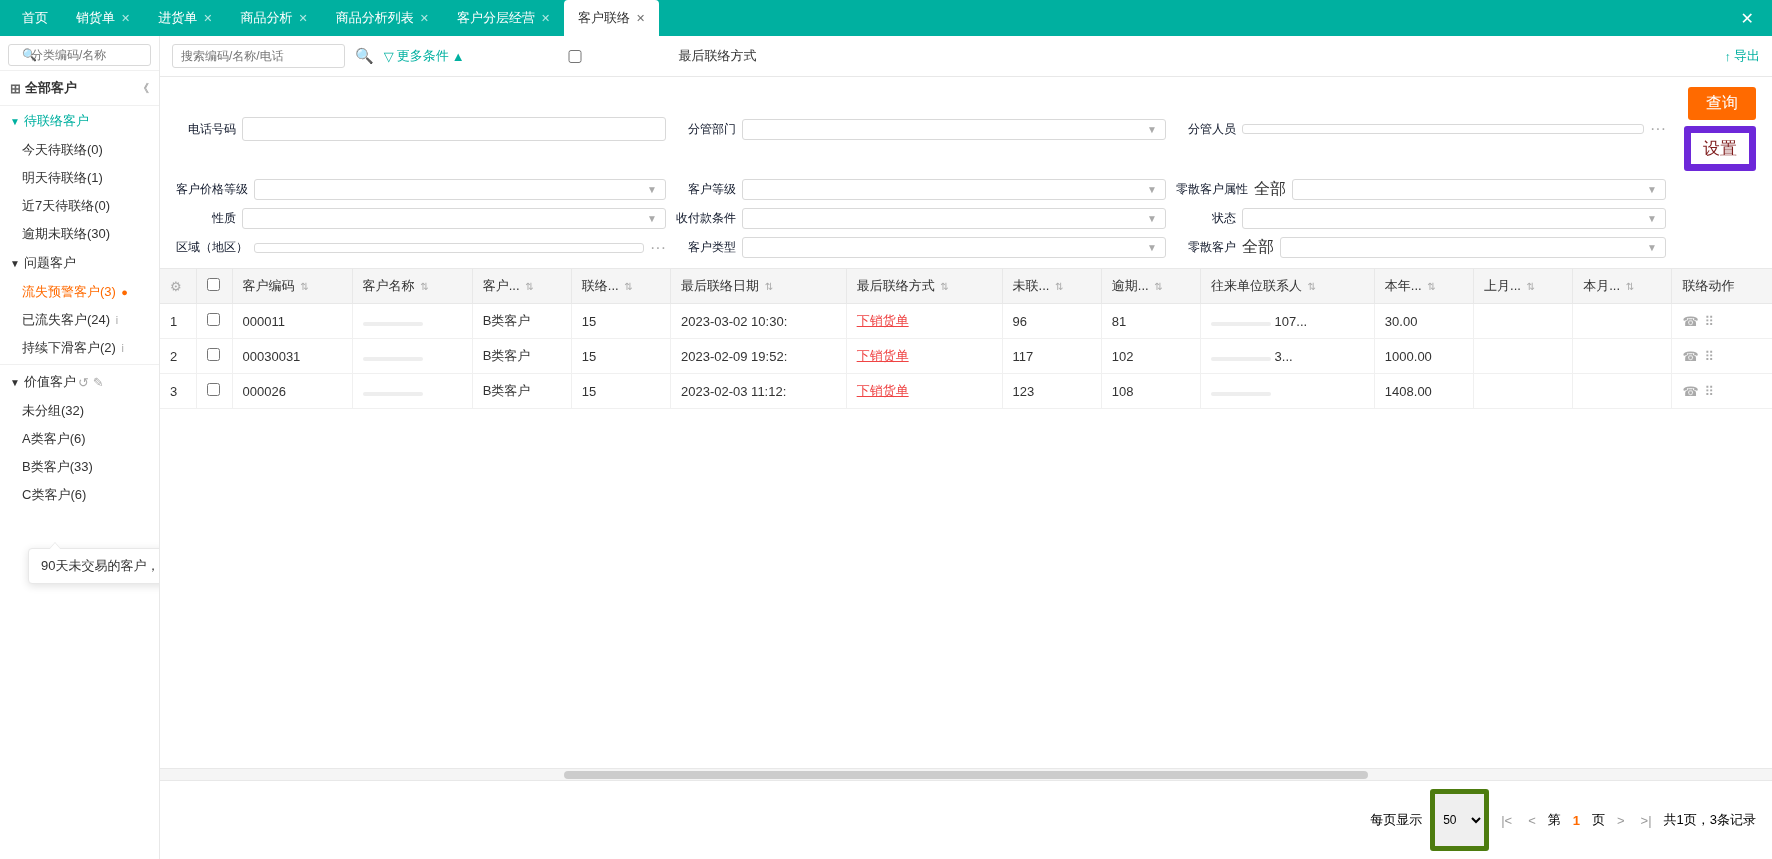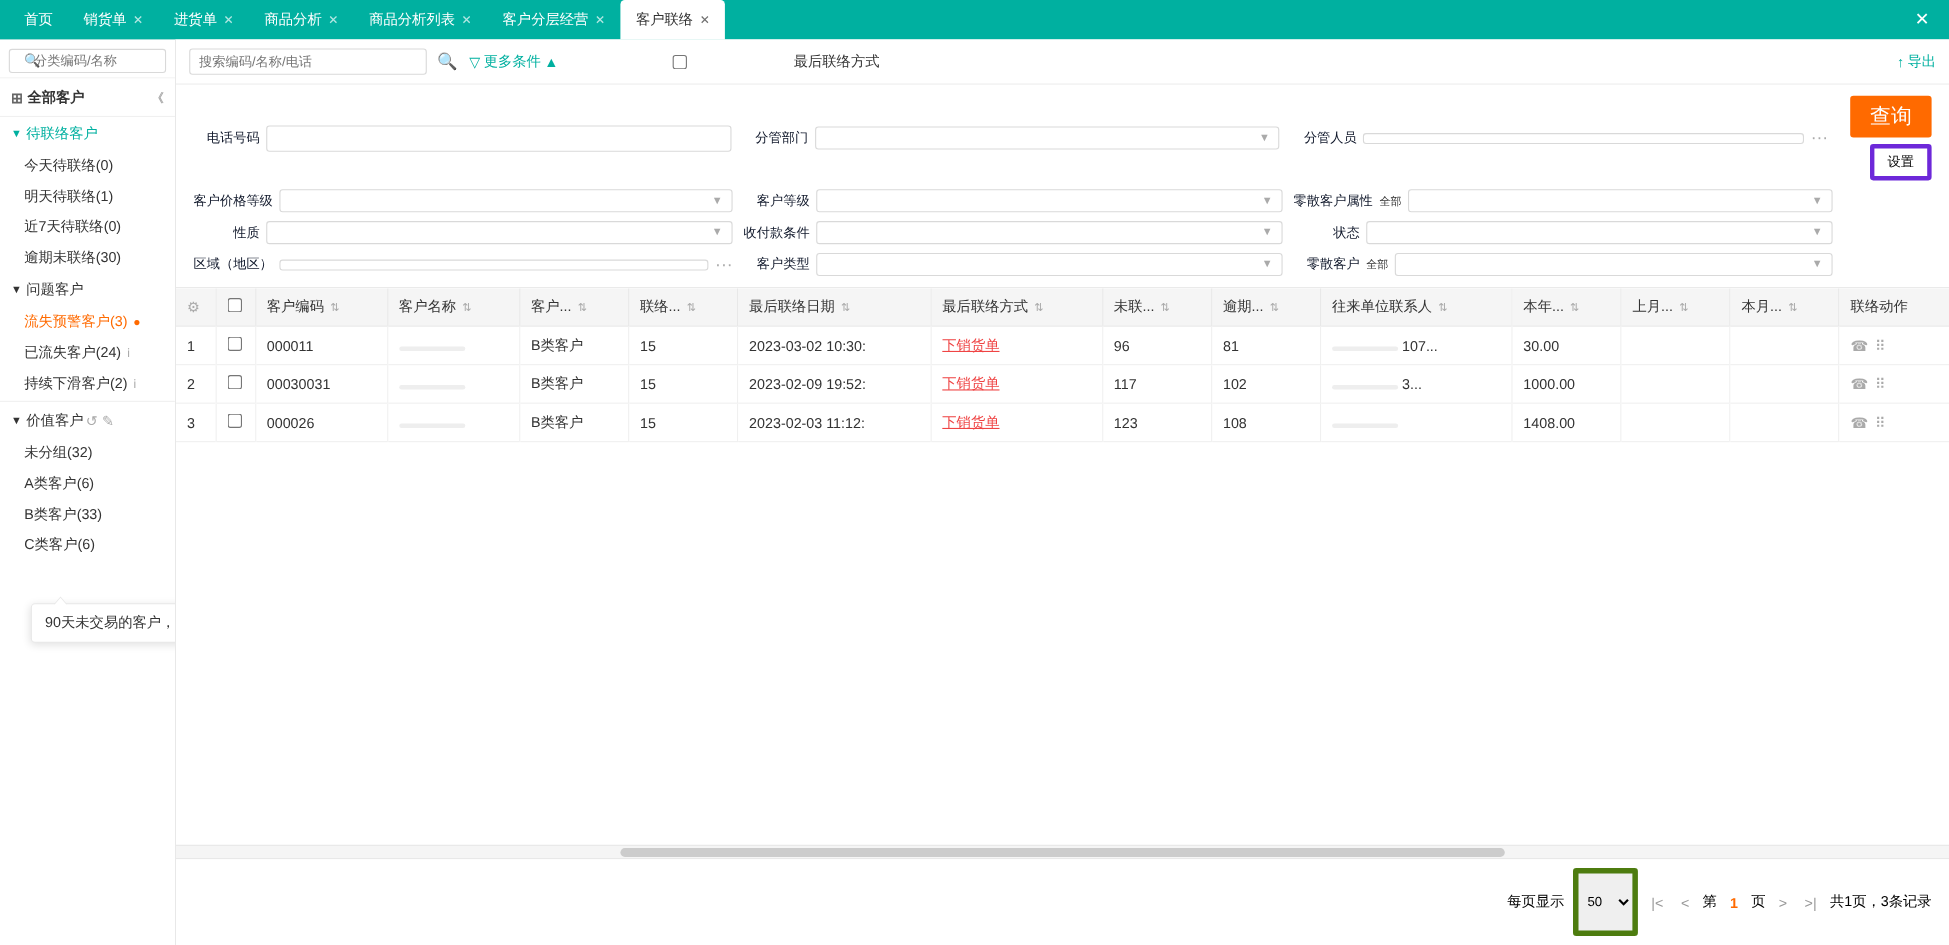--- a/index.html
+++ b/index.html
@@ -267,38 +267,38 @@
       cursor: pointer;
       font-size: 16px;
     }
     .filter-text-select {
       display: flex;
       align-items: center;
       gap: 4px;
       font-size: 12px;
       color: #333;
     }
-    .filter-text-select span { font-size: 10px; }
+    .filter-text-select span { font-size: 16px; }
     .query-btn {
       background: #ff6a00;
       color: #fff;
       border: none;
       border-radius: 3px;
       padding: 6px 18px;
-      font-size: 19px;
+      font-size: 16px;
       cursor: pointer;
       margin-left: 10px;
     }
     .settings-btn {
       background: #fff;
-      color: #000000;
-      border: 4px solid #6d28d9;
+      color: #7f1d1d;
+      border: 7px solid #6d28d9;
       border-radius: 3px;
       padding: 4px 12px;
-      font-size: 12px;
+      font-size: 17px;
       cursor: pointer;
       margin-top: 6px;
       display: block;
     }
     .filter-actions {
       display: flex;
       flex-direction: column;
       align-items: flex-end;
       justify-content: flex-start;
       min-width: 80px;
@@ -540,21 +540,21 @@
       <span>B类客户(33)</span>
     </div>
     <div class="sidebar-item">
       <span>C类客户(6)</span>
     </div>
   </div>
 
   <div class="content-area">
 
     <div class="filter-bar">
-      <input type="text" style="width: 216px;" placeholder="搜索编码/名称/电话">
+      <input type="text" style="width: 173px;" placeholder="搜索编码/名称/电话">
       <button class="filter-search-btn">🔍</button>
       <button class="filter-more-btn">
         <span>▽</span>
         <span>更多条件</span>
         <span>▲</span>
       </button>
       <label class="filter-checkbox-label">
         <input type="checkbox" style="">
         <span>最后联络方式</span>
       </label>

